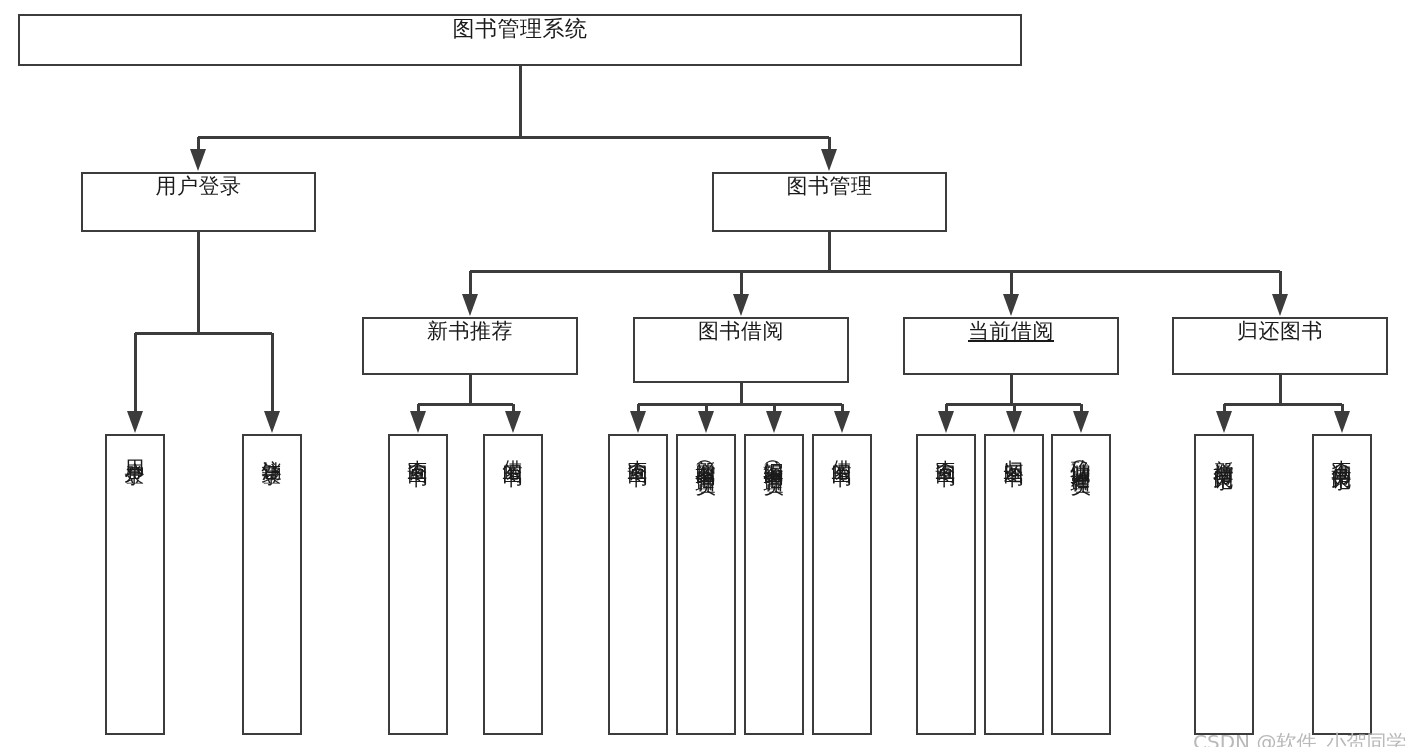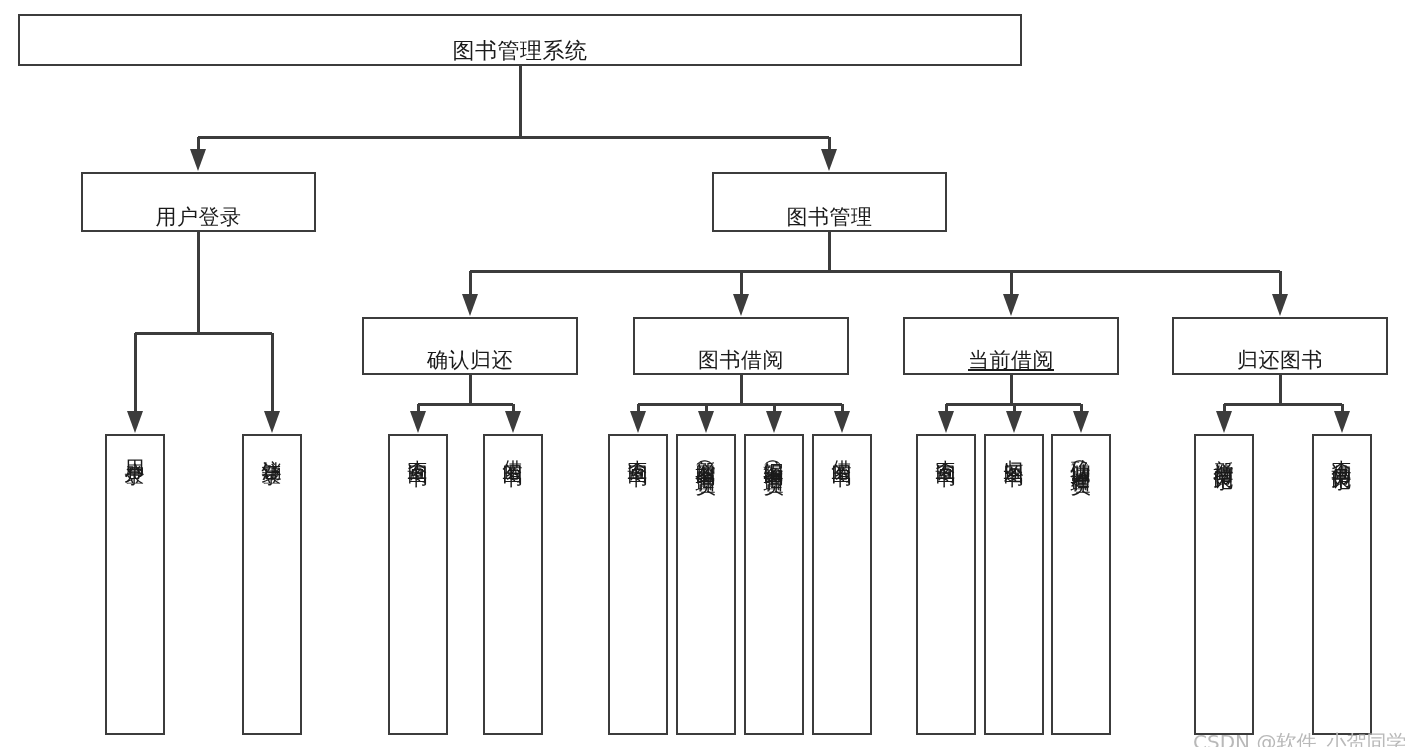--- a/index.html
+++ b/index.html
@@ -23,21 +23,21 @@
     top: 0;
     width: 1405px;
     height: 747px;
   }
   .node {
     position: absolute;
     box-sizing: border-box;
     background: #ffffff;
     border: 2px solid #3c3c3c;
     display: flex;
-    align-items: flex-end;
+    align-items: flex-start;
     justify-content: center;
     color: #1a1a1a;
   }
   .node-label {
     display: block;
     text-align: center;
     line-height: 1.18;
     color: #1a1a1a;
   }
   .node.horizontal .node-label {
@@ -133,23 +133,23 @@
       <div class="node horizontal root" style="left: 18px; top: 14px; width: 1004px; height: 52px;">
         <span class="node-label">图书管理系统</span>
       </div>
       <div class="node horizontal" style="left: 81px; top: 172px; width: 235px; height: 60px;">
         <span class="node-label">用户登录</span>
       </div>
       <div class="node horizontal" style="left: 712px; top: 172px; width: 235px; height: 60px;">
         <span class="node-label">图书管理</span>
       </div>
       <div class="node horizontal" style="left: 362px; top: 317px; width: 216px; height: 58px;">
-        <span class="node-label">确认归还</span>
+        <span class="node-label">新书推荐</span>
       </div>
-      <div class="node horizontal" style="left: 633px; top: 317px; width: 216px; height: 58px;">
+      <div class="node horizontal" style="left: 633px; top: 317px; width: 216px; height: 66px;">
         <span class="node-label">图书借阅</span>
       </div>
       <div class="node horizontal" style="left: 903px; top: 317px; width: 216px; height: 58px; text-decoration: underline;">
         <span class="node-label">当前借阅</span>
       </div>
       <div class="node horizontal" style="left: 1172px; top: 317px; width: 216px; height: 58px;">
         <span class="node-label">归还图书</span>
       </div>
       <div class="node vertical" style="left: 105px; top: 434px; width: 60px; height: 301px;">
         <span class="node-label">用户登录</span>

